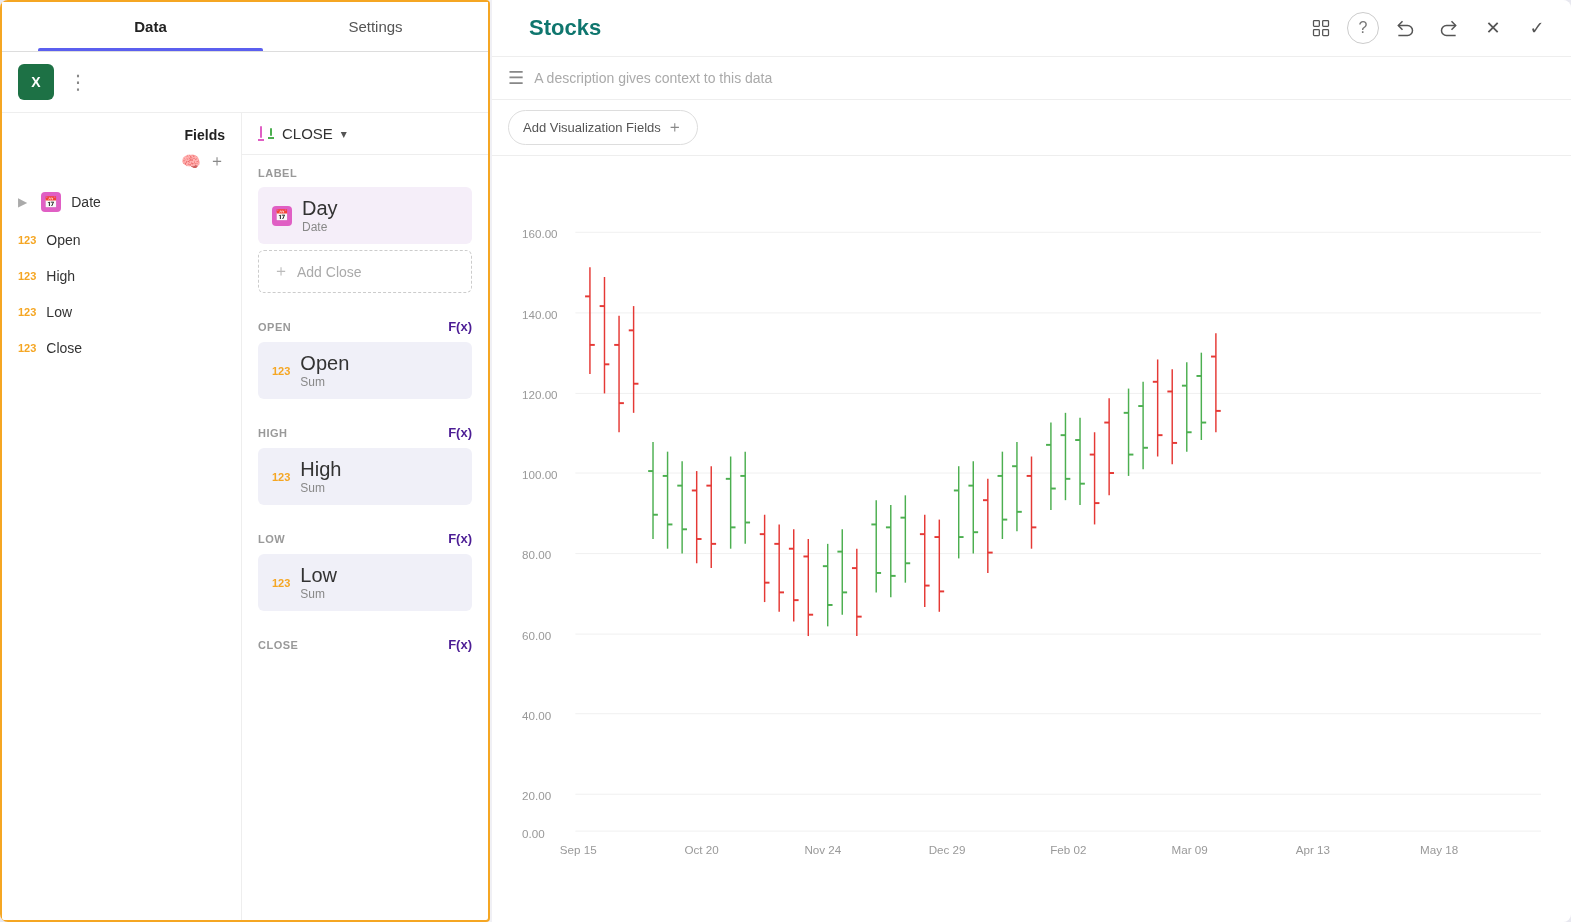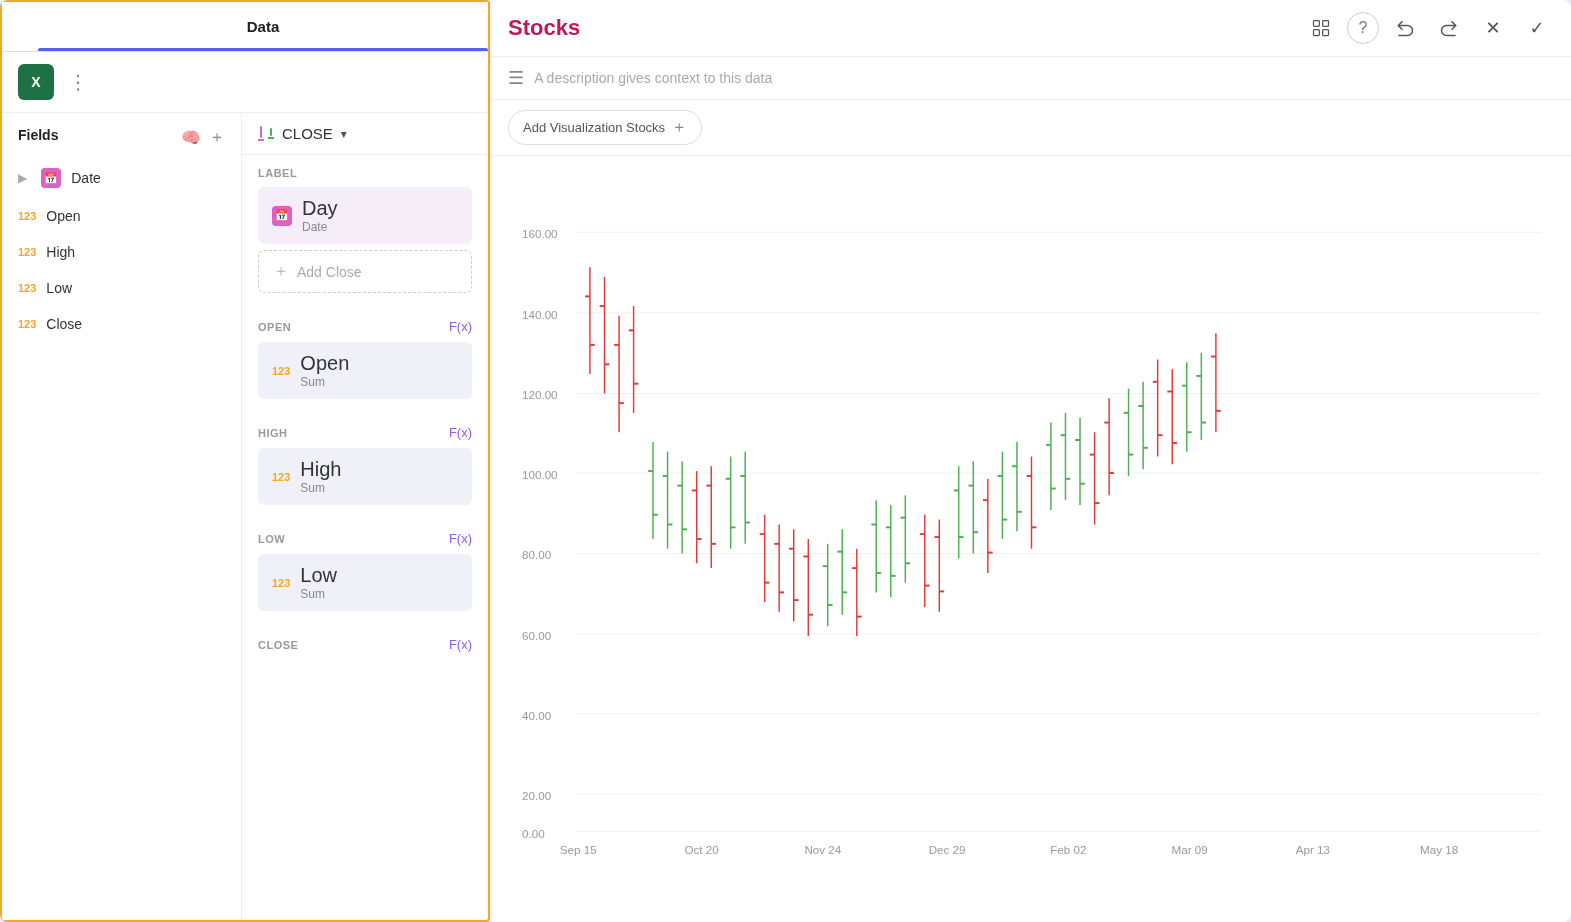--- a/index.html
+++ b/index.html
@@ -88,23 +88,24 @@
     
     .fields-panel {
       width: 240px;
       min-width: 240px;
       border-right: 1px solid #eee;
       overflow-y: auto;
       padding-bottom: 16px;
     }
     .fields-header {
       display: flex;
-      align-items: flex-start;
+      align-items: flex-end;
       padding: 14px 16px 10px;
       gap: 8px;
+      flex-direction: column;
     }
     .fields-title { font-size: 14px; font-weight: 600; color: #222; flex: 1; }
     .fields-actions { display: flex; gap: 8px; align-items: center; }
     .brain-icon, .plus-icon { color: #888; cursor: pointer; font-size: 16px; }
     .field-item {
       display: flex;
       align-items: center;
       padding: 10px 16px;
       gap: 10px;
       cursor: pointer;
@@ -156,21 +157,21 @@
       letter-spacing: 0.5px;
       margin-bottom: 8px;
       text-transform: uppercase;
     }
     .section-header {
       display: flex;
       align-items: center;
       justify-content: space-between;
       margin-bottom: 8px;
     }
-    .fx-btn { font-size: 13px; color: #8b5cf6; font-weight: 400; cursor: pointer; }
+    .fx-btn { font-size: 13px; color: #4c1d95; font-weight: 700; cursor: pointer; }
     .field-chip {
       background: #f0f0f8;
       border-radius: 6px;
       padding: 10px 14px;
       display: flex;
       align-items: center;
       gap: 10px;
       margin-bottom: 6px;
     }
     .chip-icon { font-size: 11px; font-weight: 700; color: #f5a623; }
@@ -208,22 +209,23 @@
       align-items: center;
       padding: 10px 16px;
       border-bottom: 1px solid #eee;
       gap: 12px;
     }
     .chart-title-input {
       font-size: 22px;
       font-weight: 700;
       border: none;
       outline: none;
-      color: #be185d;
+      color: #0f766e;
       flex: 1;
+      margin-left: 21px;
     }
     .toolbar-actions {
       display: flex;
       align-items: center;
       gap: 8px;
     }
     .toolbar-btn {
       width: 36px;
       height: 36px;
       border: none;
@@ -279,20 +281,21 @@
   </style>
 </head>
 <body>
 
 <div class="app-container">
 
   <div class="left-panel">
 
     <div class="tabs">
       <div class="tab active">Data</div>
+      <div class="tab">Settings</div>
     </div>
 
     <div class="file-info">
       <div class="excel-icon">X</div>
       <div class="more-btn">⋮</div>
     </div>
 
     <div class="content-area">
 
       <div class="fields-panel">
@@ -454,21 +457,21 @@
       </div>
     </div>
 
     <div class="description-bar">
       <span class="desc-icon">☰</span>
       <span class="desc-text">A description gives context to this data</span>
     </div>
 
     <div class="filter-bar">
       <button class="filter-btn">
-        <span>Add Visualization Stocks</span>
+        <span>Add Visualization Fields</span>
         <span class="filter-plus">＋</span>
       </button>
     </div>
 
     <div class="chart-area">
       <svg class="chart-svg" viewBox="0 0 1050 660" xmlns="http://www.w3.org/2000/svg">
 
         <text x="0" y="20" font-size="12" fill="#999">160.00</text>
         <text x="0" y="103" font-size="12" fill="#999">140.00</text>
         <text x="0" y="186" font-size="12" fill="#999">120.00</text>

